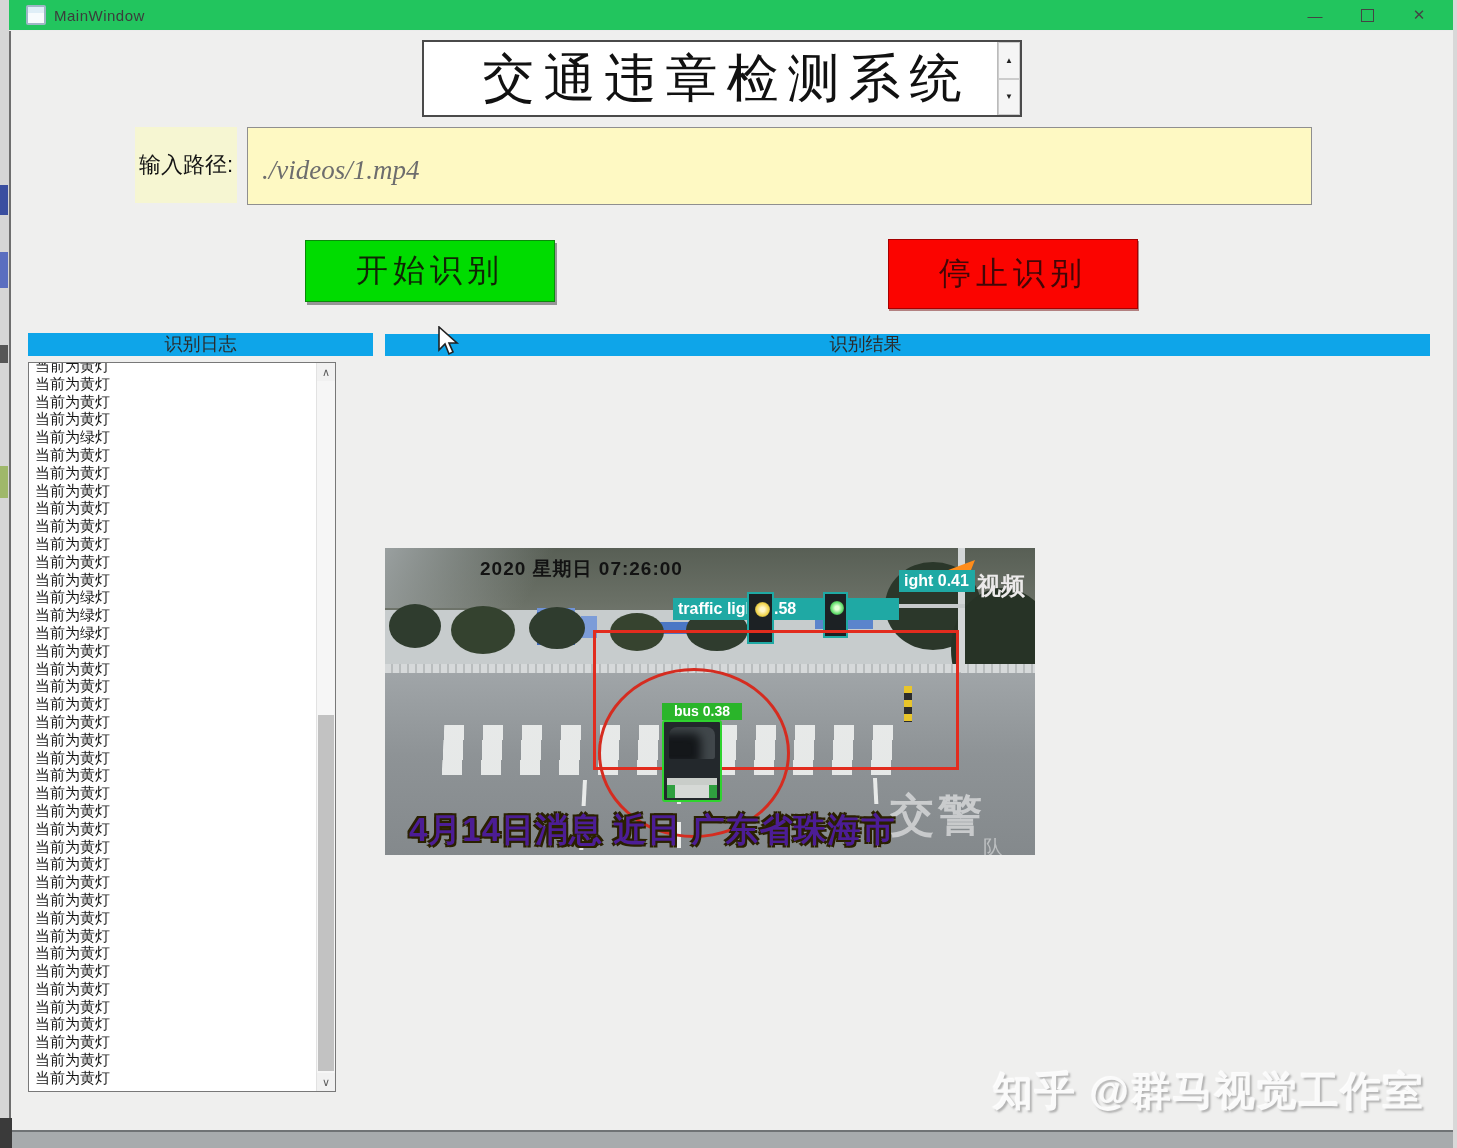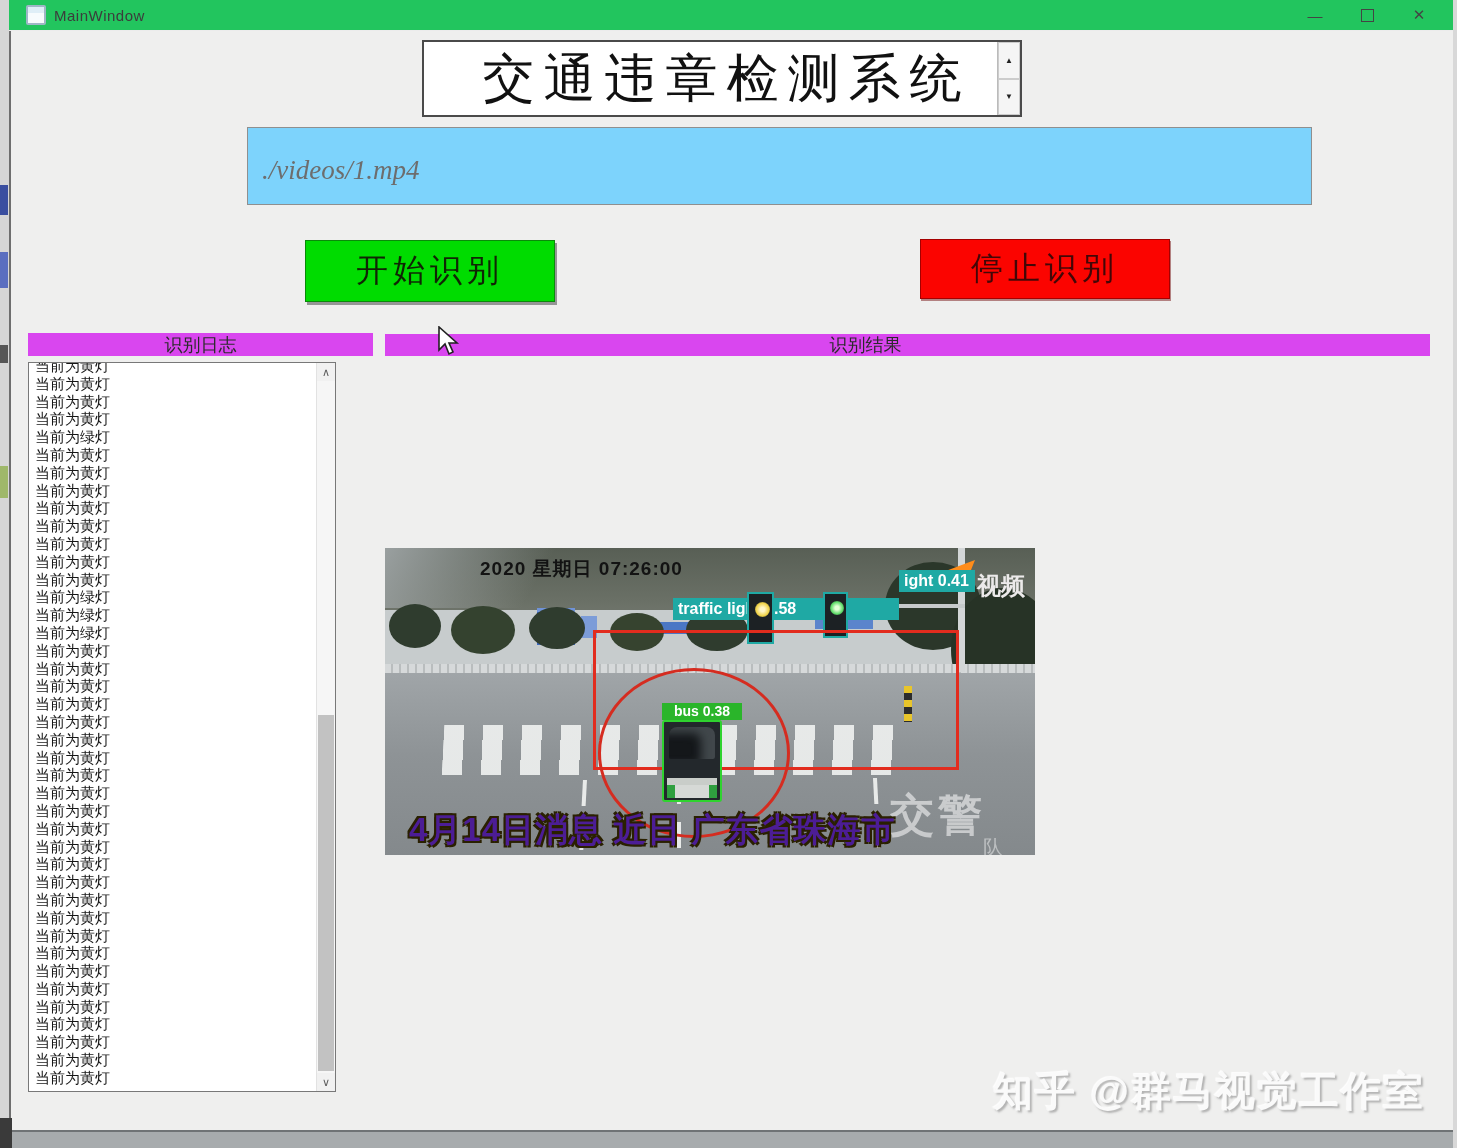--- a/index.html
+++ b/index.html
@@ -31,36 +31,36 @@
   .heading-text{flex:1;text-align:center;font-family:"Liberation Serif",serif;
                 font-size:52px;color:#111;letter-spacing:9px;line-height:70px;white-space:nowrap;}
   .spin-col{width:22px;height:100%;display:flex;flex-direction:column;border-left:1px solid #bbb;}
   .spin-btn{flex:1;background:#f5f5f5;border:1px solid #ccc;box-sizing:border-box;
             display:flex;align-items:center;justify-content:center;font-size:8px;color:#222;}
 
   
   .path-label{left:135px;top:127px;width:102px;height:76px;background:#f6f6d2;
               display:flex;align-items:center;justify-content:center;
               font-size:22px;color:#141414;}
-  .path-input{left:247px;top:127px;width:1065px;height:78px;background:#7dd3fc;
+  .path-input{left:247px;top:127px;width:1065px;height:78px;background:#fef9c3;
               border:1px solid #8f8f8f;box-sizing:border-box;
               font-family:"Liberation Serif",serif;font-style:italic;
               font-size:27px;color:#6d6d6d;padding:8px 0 0 14px;outline:none;}
 
   
   .btn{display:flex;align-items:center;justify-content:center;
        font-family:"Liberation Serif",serif;font-size:32px;letter-spacing:5px;
        box-sizing:border-box;cursor:default;}
   .btn-start{left:305px;top:240px;width:250px;height:62px;background:#00dc00;
              color:#102505;border:1px solid #0a8a0a;box-shadow:2px 3px 0 rgba(40,40,40,.45);}
-  .btn-stop{left:920px;top:239px;width:250px;height:60px;background:#fb0400;
+  .btn-stop{left:888px;top:239px;width:250px;height:70px;background:#fb0400;
             color:#420707;border:1px solid #a50000;box-shadow:1px 2px 0 rgba(120,20,20,.5);}
 
   
-  .panel-header{background:#d946ef;display:flex;align-items:center;justify-content:center;
+  .panel-header{background:#0ea5e9;display:flex;align-items:flex-end;justify-content:center;
                 font-size:18px;color:#2b2b2b;}
   .log-header{left:28px;top:333px;width:345px;height:23px;}
   .result-header{left:385px;top:334px;width:1045px;height:22px;}
   .result-header span{transform:translateX(-42px);}
 
   
   .log-list{left:28px;top:362px;width:308px;height:730px;background:#fff;
             border:1px solid #787878;box-sizing:border-box;overflow:hidden;}
   .log-entries{position:absolute;left:6px;top:-6px;right:20px;}
   .log-row{font-size:15px;line-height:17.8px;color:#161616;white-space:nowrap;}
@@ -172,20 +172,21 @@
     <div class="spin-col">
       <div class="spin-btn">
           <span>▲</span>
         </div>
       <div class="spin-btn">
           <span>▼</span>
         </div>
     </div>
   </div>
 
+  <div class="abs path-label">输入路径:</div>
   <input class="abs path-input" type="text" value="./videos/1.mp4" style="">
 
   <div class="abs btn btn-start">
     <span>开始识别</span>
   </div>
   <div class="abs btn btn-stop">
     <span>停止识别</span>
   </div>
 
   <div class="abs panel-header log-header">

